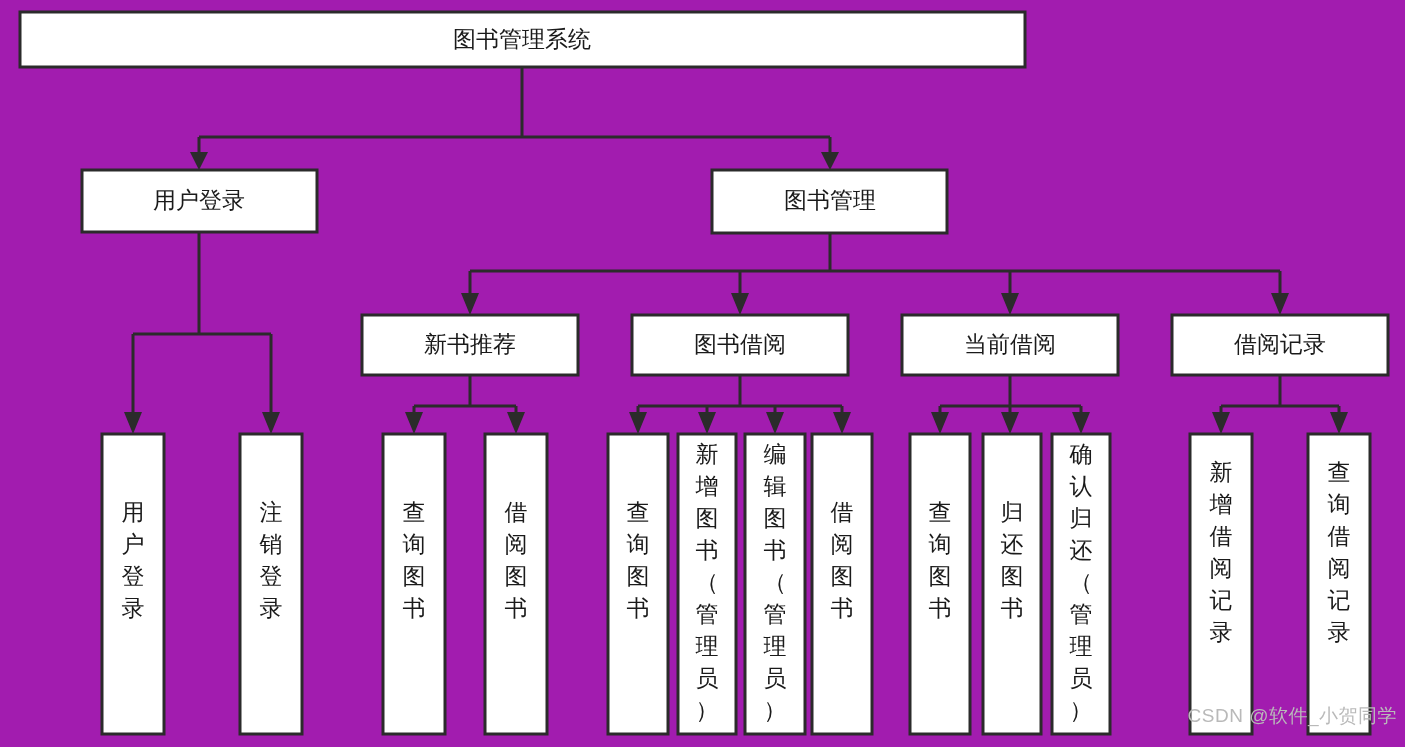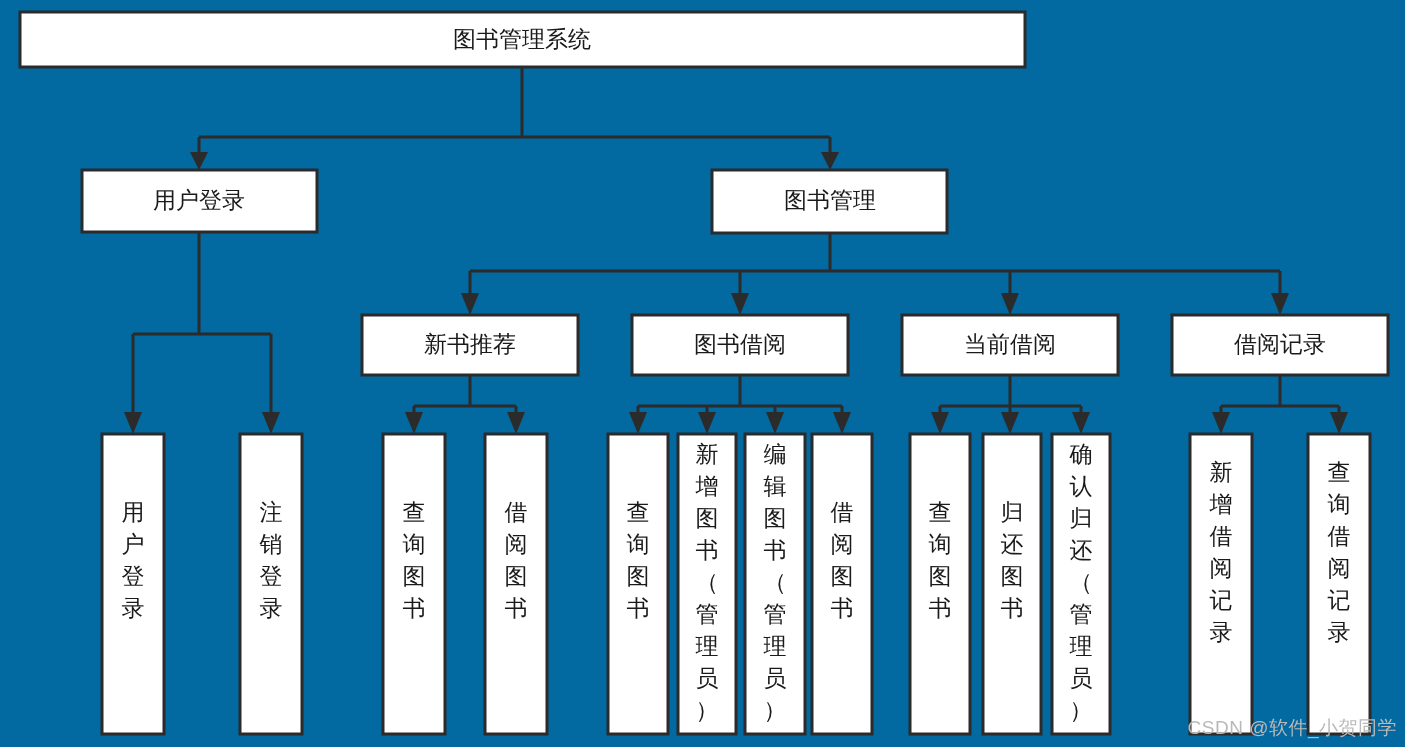--- a/index.html
+++ b/index.html
@@ -8,21 +8,21 @@
     padding: 0;
     background: #ffffff;
   }
   body {
     font-family: "Liberation Sans", "DejaVu Sans", sans-serif;
   }
   #diagram-root {
     position: relative;
     width: 1405px;
     height: 747px;
-    background: #0369a1;
+    background: #a21caf;
     overflow: hidden;
   }
   svg#flow {
     display: block;
     width: 1405px;
     height: 747px;
   }
   .node-rect {
     fill: #ffffff;
     stroke: #2b2b2b;
@@ -47,21 +47,21 @@
     fill: none;
     stroke-linecap: butt;
   }
   .arrow-head {
     fill: #2b2b2b;
     stroke: none;
   }
   .watermark-text {
     position: absolute;
     right: 8px;
-    bottom: 6px;
+    bottom: 18px;
     font-family: "Liberation Sans", "DejaVu Sans", sans-serif;
     font-size: 19px;
     color: #b9b9b9;
     letter-spacing: 0.5px;
     white-space: nowrap;
     user-select: none;
   }
 </style>
 </head>
 <body>

